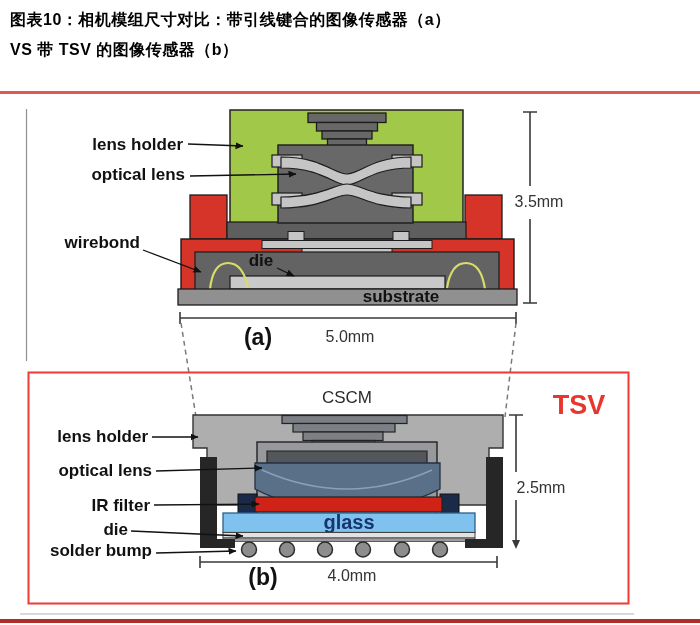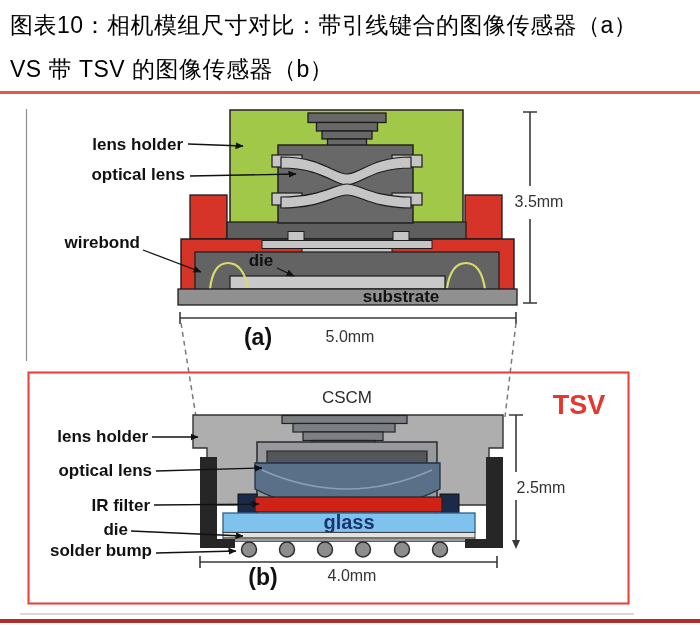--- a/index.html
+++ b/index.html
@@ -2,25 +2,25 @@
 <html><head>
 <meta charset="utf-8">
 <style>
   html,body{margin:0;padding:0;}
   body{
     width:700px;height:625px;position:relative;overflow:hidden;
     background:#ffffff;font-family:"Liberation Sans","DejaVu Sans",sans-serif;
   }
   .title-line{
     position:absolute;left:10px;width:685px;
-    font-weight:400;font-size:23px;color:#000;letter-spacing:0.5px;
+    font-weight:700;font-size:16px;color:#000;letter-spacing:0.5px;
     white-space:nowrap;
   }
   .title-line1{top:10px;}
-  .title-line2{top:54px;}
+  .title-line2{top:40px;}
   .rule-top{position:absolute;left:0;top:91px;width:700px;height:3px;background:#e25753;}
   .hairline-bottom{position:absolute;left:20px;top:613px;width:614px;height:2px;background:#d9d9d9;}
   .rule-bottom{position:absolute;left:0;top:619px;width:700px;height:4px;background:#b12d27;}
   svg{position:absolute;left:0;top:0;}
   .lbl{font:700 17px "Liberation Sans","DejaVu Sans",sans-serif;fill:#111;}
   .dim{font:400 16px "Liberation Sans","DejaVu Sans",sans-serif;fill:#333;}
   .cap{font:700 23px "Liberation Sans","DejaVu Sans",sans-serif;fill:#111;}
   .cscm{font:400 17px "Liberation Sans","DejaVu Sans",sans-serif;fill:#2b2b2b;}
   .tsv{font:600 27px "Liberation Sans","DejaVu Sans",sans-serif;fill:#e8352e;}
   .glass-txt{font:700 20px "Liberation Sans","DejaVu Sans",sans-serif;fill:#17356f;}

